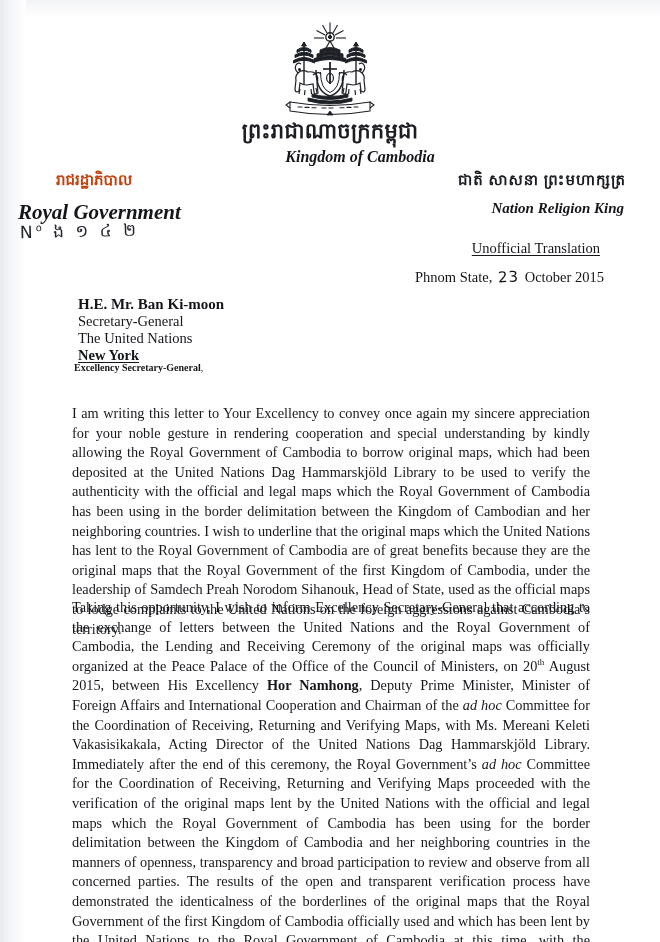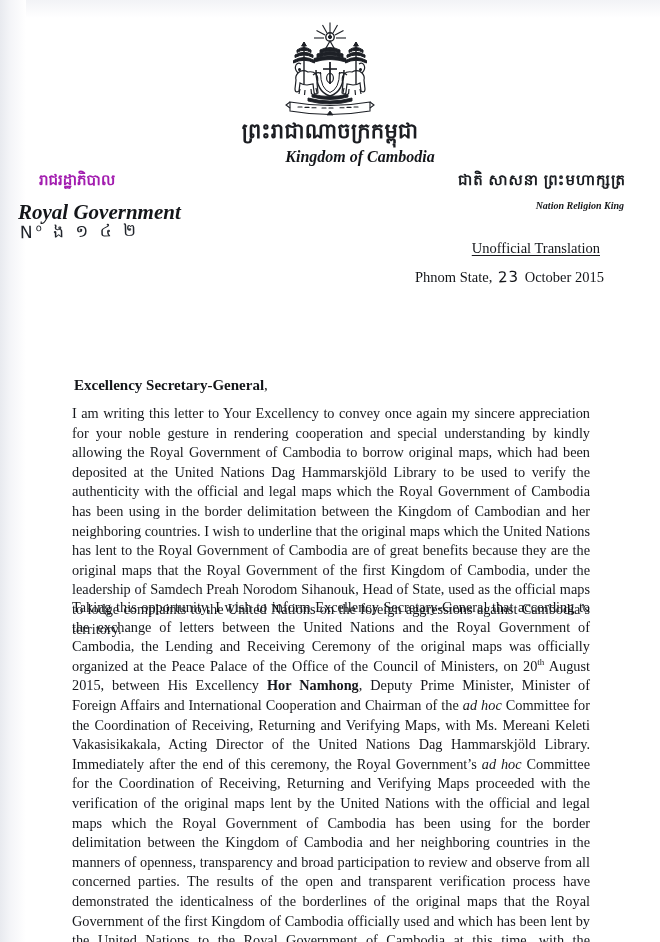--- a/index.html
+++ b/index.html
@@ -76,24 +76,24 @@
     font-weight: 700;
     font-style: italic;
     color: #14161a;
     padding-left: 30px;
   }
 
   
   .gov-khmer {
     position: absolute;
     top: 170px;
-    left: 39px;
-    font-size: 15px;
-    font-weight: 700;
-    color: #a21caf;
+    left: 56px;
+    font-size: 15px;
+    font-weight: 700;
+    color: #c2410c;
   }
   .gov-en {
     position: absolute;
     top: 200px;
     left: 18px;
     font-size: 21px;
     font-weight: 700;
     font-style: italic;
     color: #14161a;
   }
@@ -119,21 +119,21 @@
     right: 34px;
     font-size: 15px;
     font-weight: 700;
     color: #1b1d22;
     letter-spacing: 1px;
   }
   .motto-en {
     position: absolute;
     top: 200px;
     right: 36px;
-    font-size: 10px;
+    font-size: 15px;
     font-weight: 700;
     font-style: italic;
     color: #14161a;
   }
 
   
   .unofficial {
     position: absolute;
     top: 240px;
     right: 60px;
@@ -174,23 +174,23 @@
   }
   .addressee .city {
     font-weight: 700;
     text-decoration: underline;
     text-underline-offset: 2px;
   }
 
   
   .salutation {
     position: absolute;
-    top: 377px;
+    top: 362px;
     left: 74px;
-    font-size: 15px;
+    font-size: 10px;
     font-weight: 700;
     color: #14161a;
   }
   .salutation .comma {
     font-weight: 400;
   }
 
   .body-text {
     position: absolute;
     left: 72px;
@@ -315,20 +315,26 @@
   <div class="motto-khmer">ជាតិ សាសនា ព្រះមហាក្សត្រ</div>
   <div class="motto-en">Nation Religion King</div>
 
   <div class="unofficial">Unofficial Translation</div>
   <div class="dateline">
     <span>Phnom State,</span>
     <span class="date-hand">23</span>
     <span>October 2015</span>
   </div>
 
+  <div class="addressee">
+    <div class="name">H.E. Mr. Ban Ki-moon</div>
+    <div>Secretary-General</div>
+    <div>The United Nations</div>
+    <div class="city"><span>New York</span></div>
+  </div>
 
   <div class="salutation">
     <span>Excellency Secretary-General</span><span class="comma">,</span>
   </div>
 
   <div class="body-text para-1"><span>I am writing this letter to Your Excellency to convey once again my sincere appreciation for your noble gesture in rendering cooperation and special understanding by kindly allowing the Royal Government of Cambodia to borrow original maps, which had been deposited at the United Nations Dag Hammarskjöld Library to be used to verify the authenticity with the official and legal maps which the Royal Government of Cambodia has been using in the border delimitation between the Kingdom of Cambodian and her neighboring countries. I wish to underline that the original maps which the United Nations has lent to the Royal Government of Cambodia are of great benefits because they are the original maps that the Royal Government of the first Kingdom of Cambodia, under the leadership of Samdech Preah Norodom Sihanouk, Head of State, used as the official maps to lodge complaints to the United Nations on the foreign aggressions against Cambodia’s territory.</span></div>
   <div class="body-text para-2"><span>Taking this opportunity, I wish to inform Excellency Secretary-General that according to the exchange of letters between the United Nations and the Royal Government of Cambodia, the Lending and Receiving Ceremony of the original maps was officially organized at the Peace Palace of the Office of the Council of Ministers, on 20</span><sup>th</sup><span> August 2015, between His Excellency </span><b>Hor Namhong</b><span>, Deputy Prime Minister, Minister of Foreign Affairs and International Cooperation and Chairman of the </span><i>ad hoc</i><span> Committee for the Coordination of Receiving, Returning and Verifying Maps, with Ms. Mereani Keleti Vakasisikakala, Acting Director of the United Nations Dag Hammarskjöld Library. Immediately after the end of this ceremony, the Royal Government’s </span><i>ad hoc</i><span> Committee for the Coordination of Receiving, Returning and Verifying Maps proceeded with the verification of the original maps lent by the United Nations with the official and legal maps which the Royal Government of Cambodia has been using for the border delimitation between the Kingdom of Cambodia and her neighboring countries in the manners of openness, transparency and broad participation to review and observe from all concerned parties. The results of the open and transparent verification process have demonstrated the identicalness of the borderlines of the original maps that the Royal Government of the first Kingdom of Cambodia officially used and which has been lent by the United Nations to the Royal Government of Cambodia at this time, with the borderlines of the official and legal maps which the Royal Government of Cambodia has been using for the border delimitation between the Kingdom of Cambodia and her neighboring countries at present.</span></div>
 
 </div>
 

